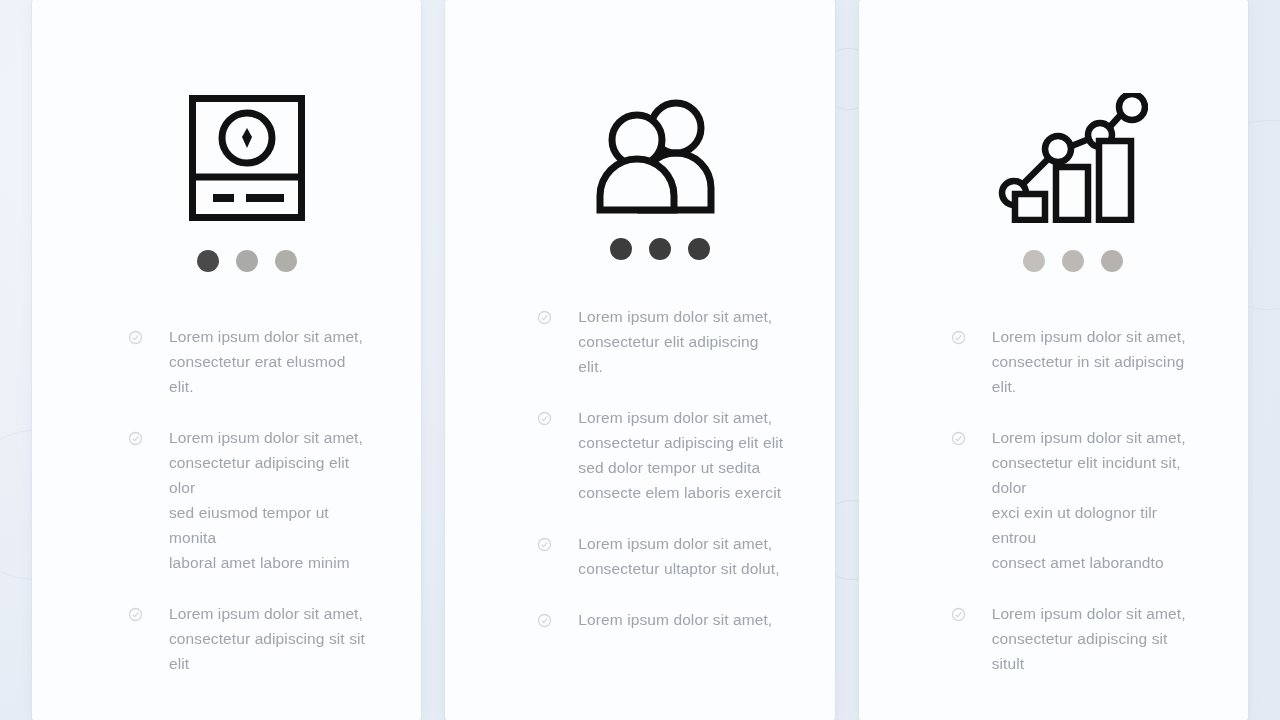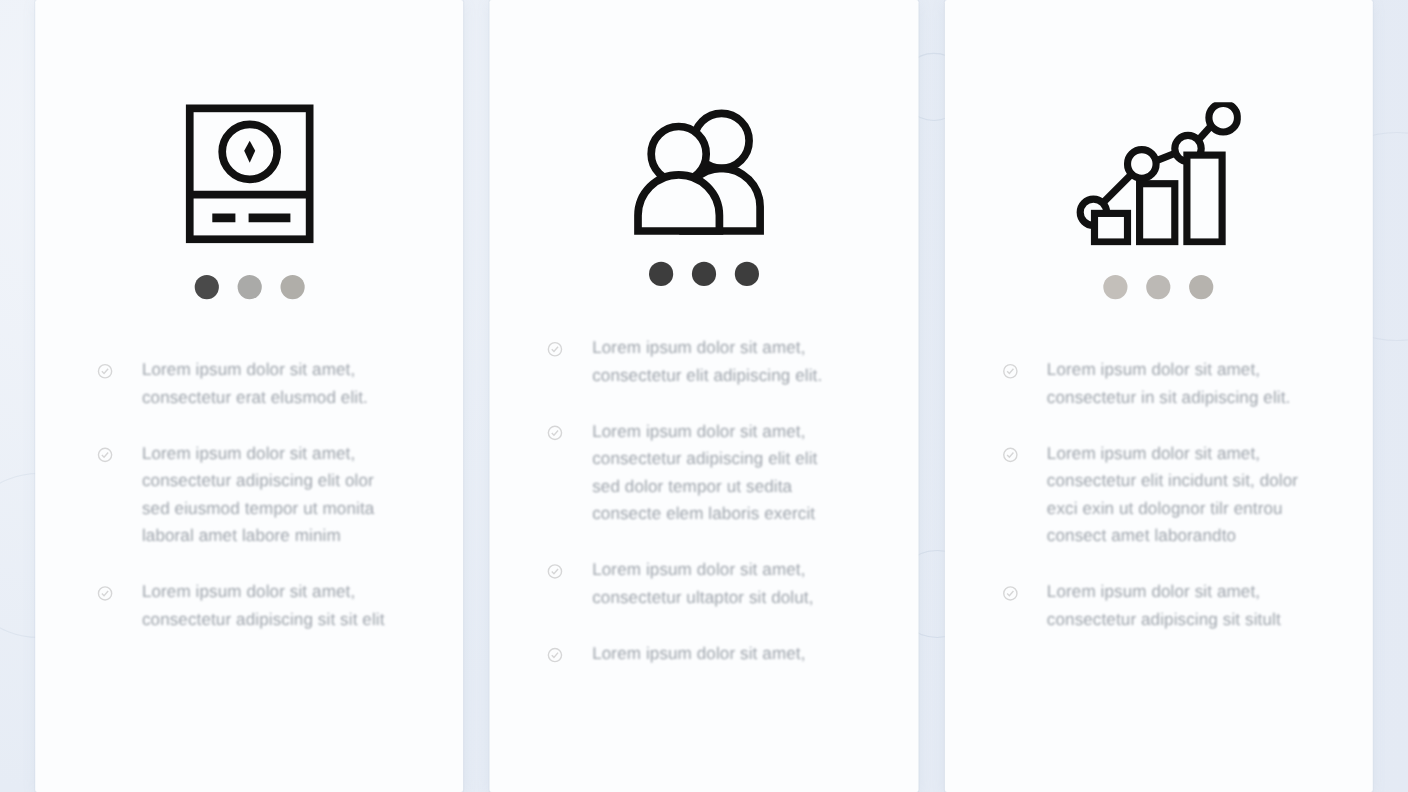--- a/index.html
+++ b/index.html
@@ -37,20 +37,21 @@
   .card {
     position:relative;
     flex:1 1 0;
     background:#fcfdfe;
     border-radius:2px;
     box-shadow:0 0 0 1px rgba(208,217,230,0.35), 0 2px 14px rgba(120,140,170,0.08);
     overflow:hidden;
     display:flex;
     flex-direction:column;
     align-items:center;
+    padding-left:40px;
   }
 
   
   .icon-wrap {
     margin-top:92px;
     height:132px;
     display:flex;
     align-items:center;
     justify-content:center;
   }

